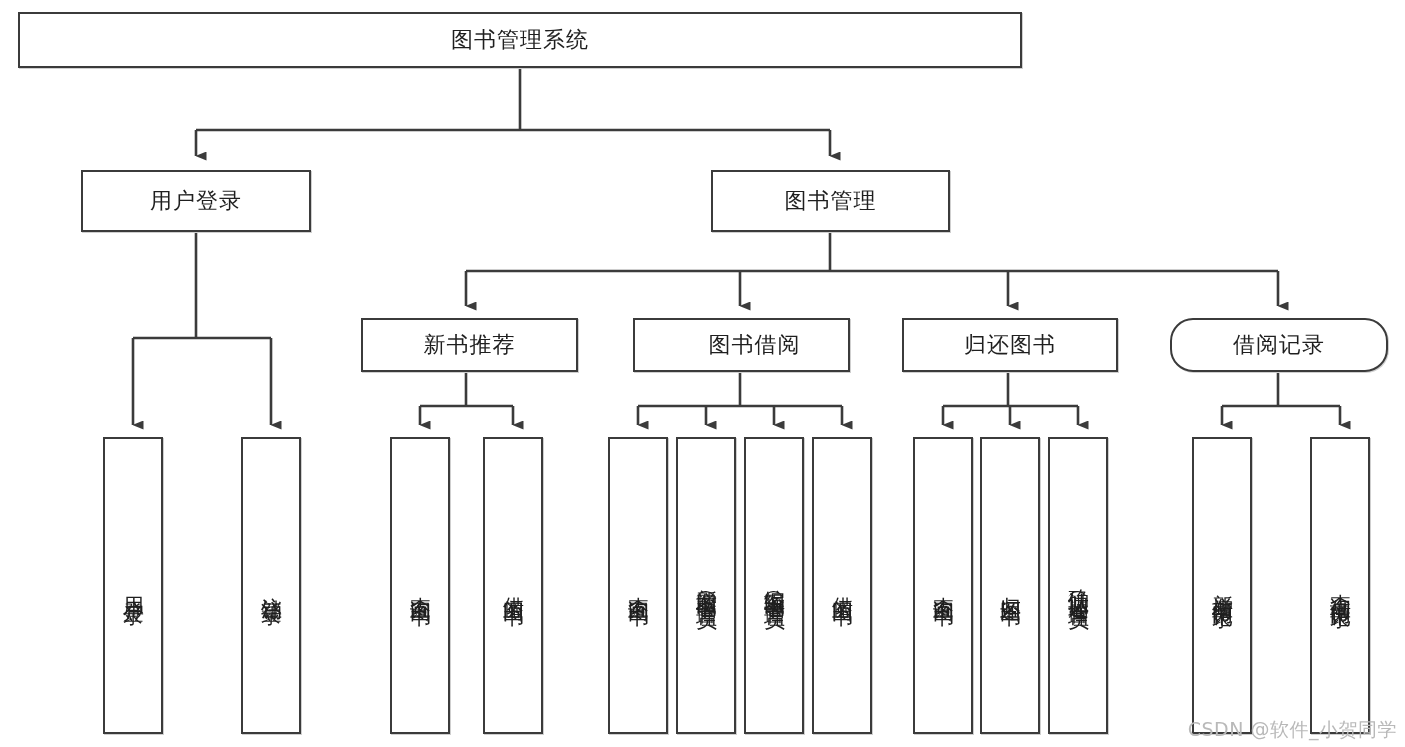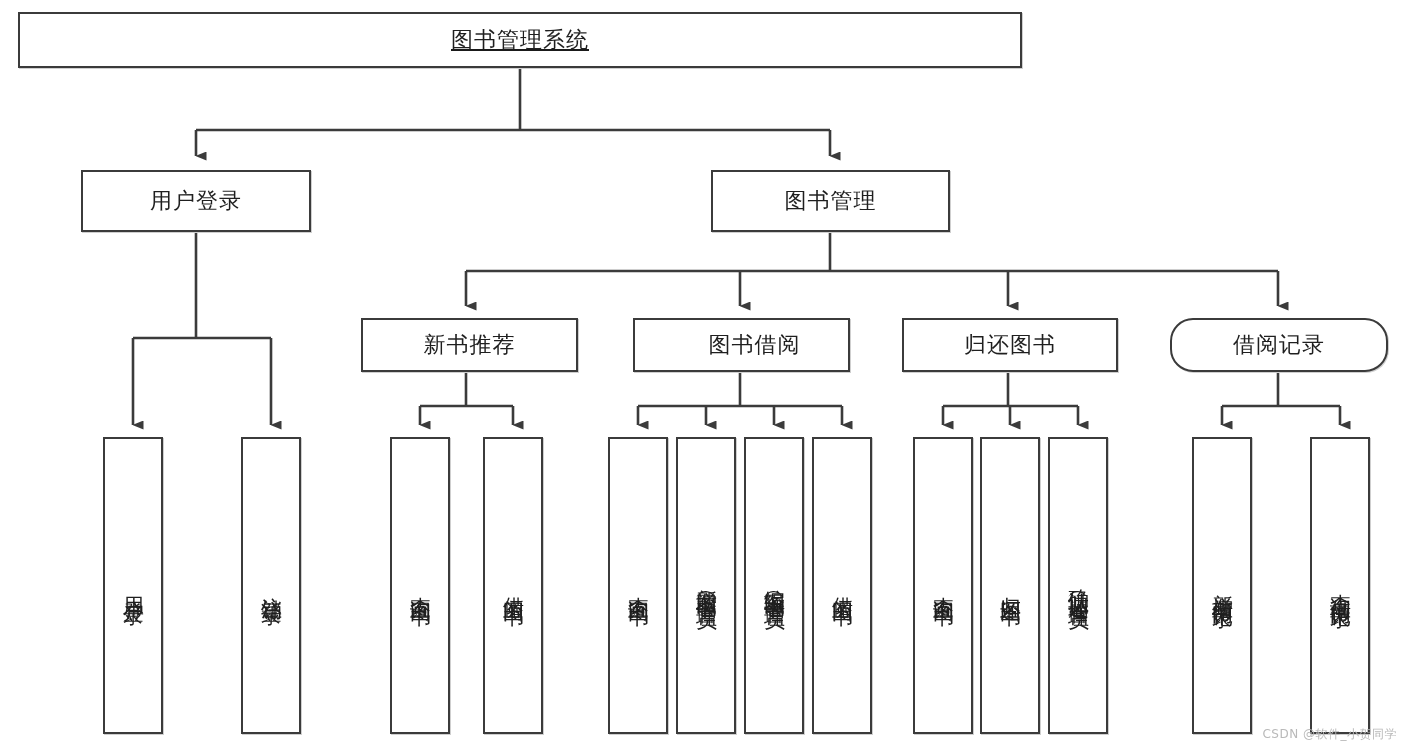--- a/index.html
+++ b/index.html
@@ -56,21 +56,21 @@
     line-height: 1;
   }
   .node-root .node-label,
   .node-branch .node-label {
     font-size: 22px;
   }
   .watermark {
     position: absolute;
     right: 8px;
     bottom: 4px;
-    font-size: 12px;
+    font-size: 19px;
     color: #b9b9b9;
     letter-spacing: 0.5px;
     z-index: 5;
     white-space: nowrap;
     text-align: center;
   }
 </style>
 </head>
 <body>
 
@@ -119,21 +119,21 @@
       <path d="M 1010 406 L 1010 425" marker-end="url(#arrowhead)"></path>
       <path d="M 1078 406 L 1078 425" marker-end="url(#arrowhead)"></path>
 
       <path d="M 1278 372 L 1278 406"></path>
       <path d="M 1222 406 L 1340 406"></path>
       <path d="M 1222 406 L 1222 425" marker-end="url(#arrowhead)"></path>
       <path d="M 1340 406 L 1340 425" marker-end="url(#arrowhead)"></path>
     </g>
   </svg>
 
-  <div class="node node-root" style="left:18px; top:12px; width:1004px; height:56px;text-decoration:underline;">
+  <div class="node node-root" style="left:18px; top:12px; width:1004px; height:56px;">
     <span class="node-label">图书管理系统</span>
   </div>
 
   <div class="node node-branch" style="left:81px; top:170px; width:230px; height:62px;">
     <span class="node-label">用户登录</span>
   </div>
 
   <div class="node node-branch" style="left:711px; top:170px; width:239px; height:62px;">
     <span class="node-label">图书管理</span>
   </div>

